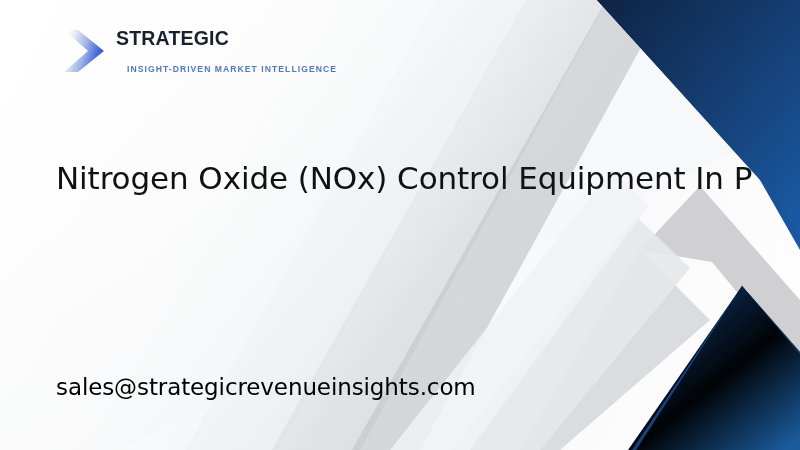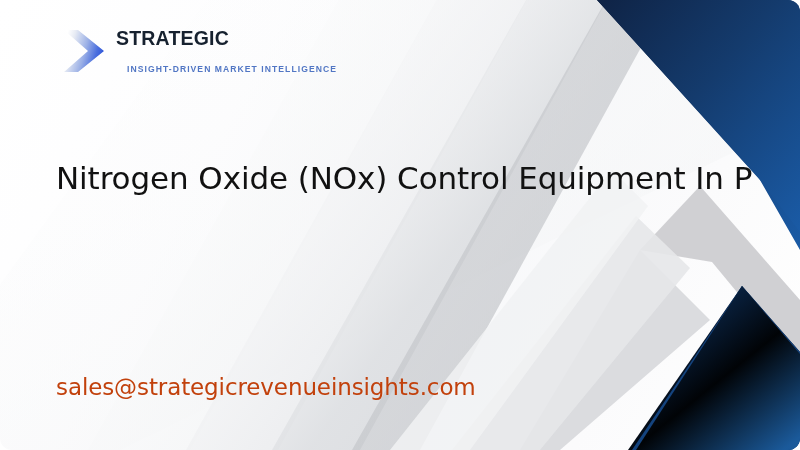--- a/index.html
+++ b/index.html
@@ -12,21 +12,20 @@
     font-family: "DejaVu Sans", sans-serif;
   }
 
   
   .slide {
     position: relative;
     width: 800px;
     height: 450px;
     overflow: hidden;
     background: #ffffff;
-    border-radius: 12px;
   }
 
   
   .bg-base {
     position: absolute;
     inset: 0;
     background:
       linear-gradient(118deg,
         #ffffff 0%,
         #fdfdfe 28%,
@@ -106,21 +105,21 @@
 
   
   .contact {
     position: absolute;
     left: 56px;
     top: 372px;
     font-family: "DejaVu Sans", sans-serif;
     font-weight: 400;
     font-size: 23px;
     line-height: 30px;
-    color: #c2410c;
+    color: #000000;
     white-space: nowrap;
     letter-spacing: -0.1px;
   }
 </style>
 </head>
 <body>
 
 <div class="slide">
 
   <div class="bg-base"></div>

